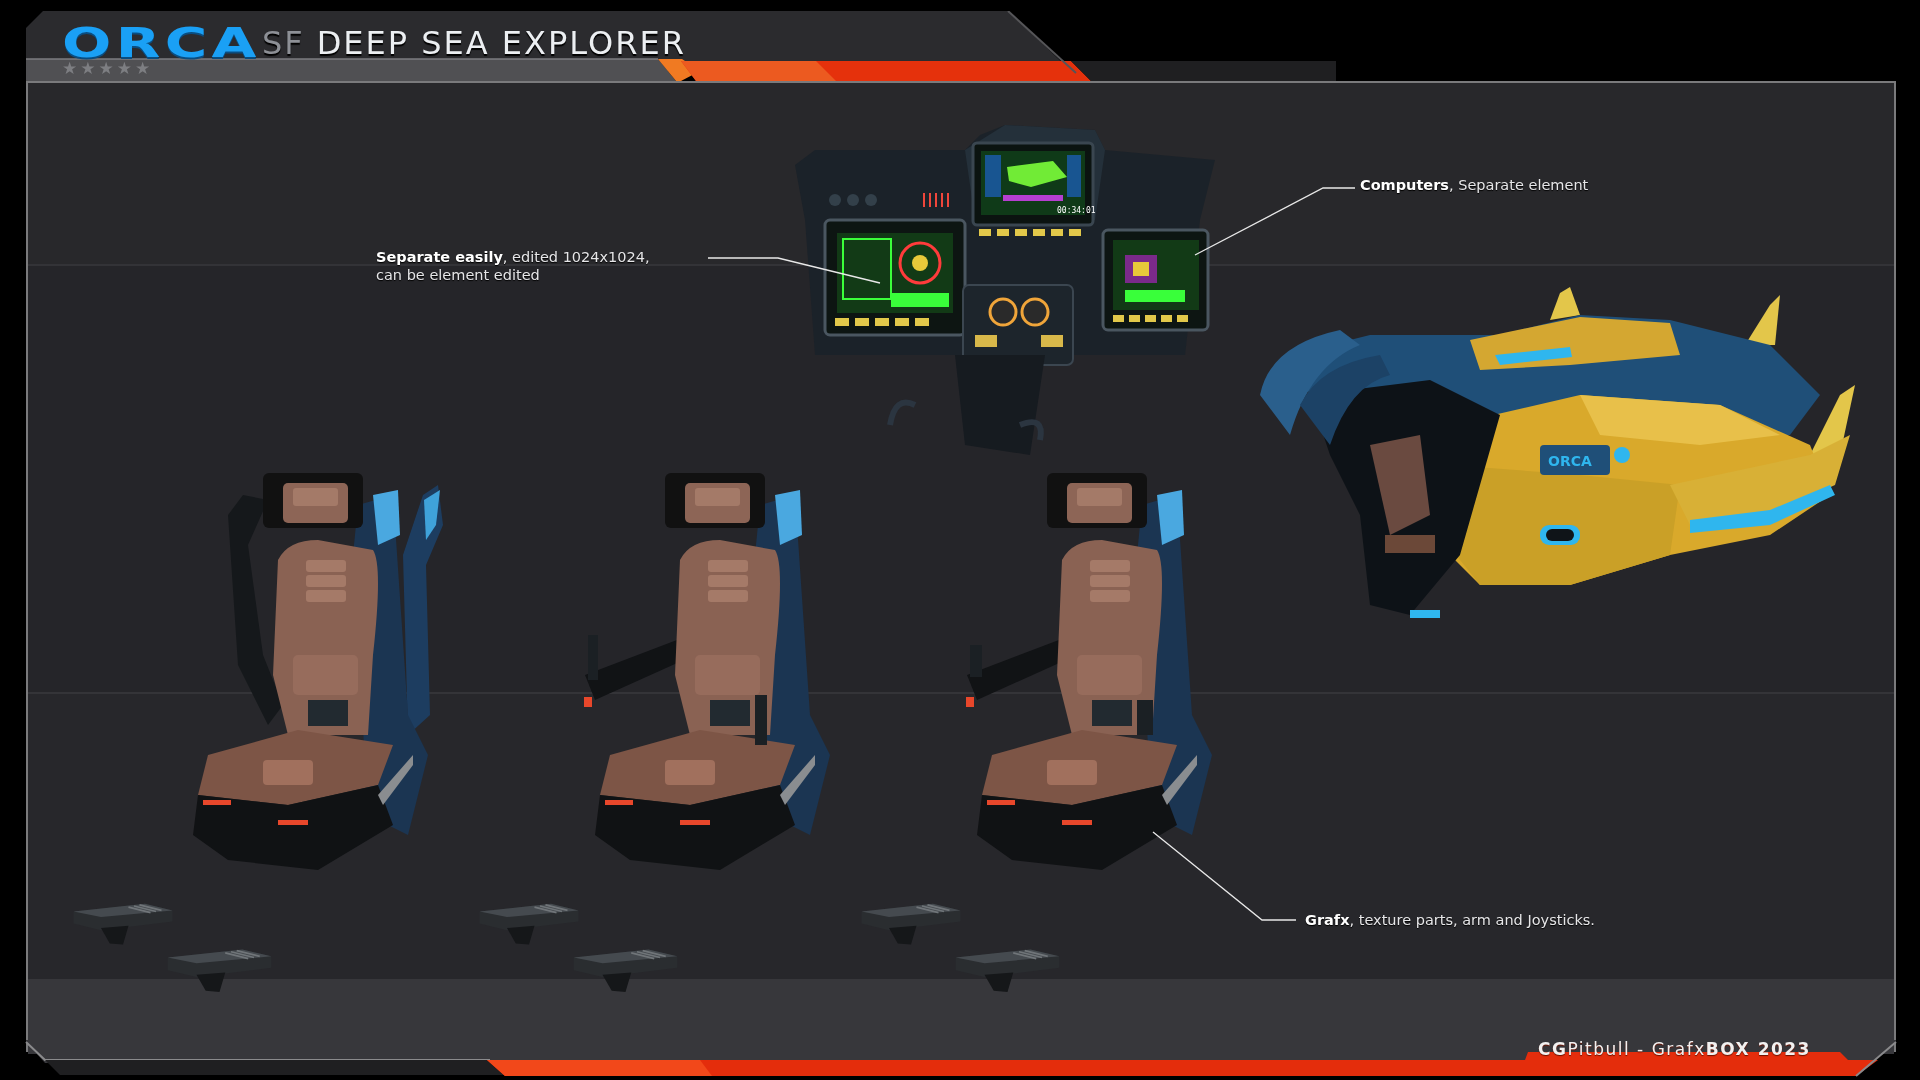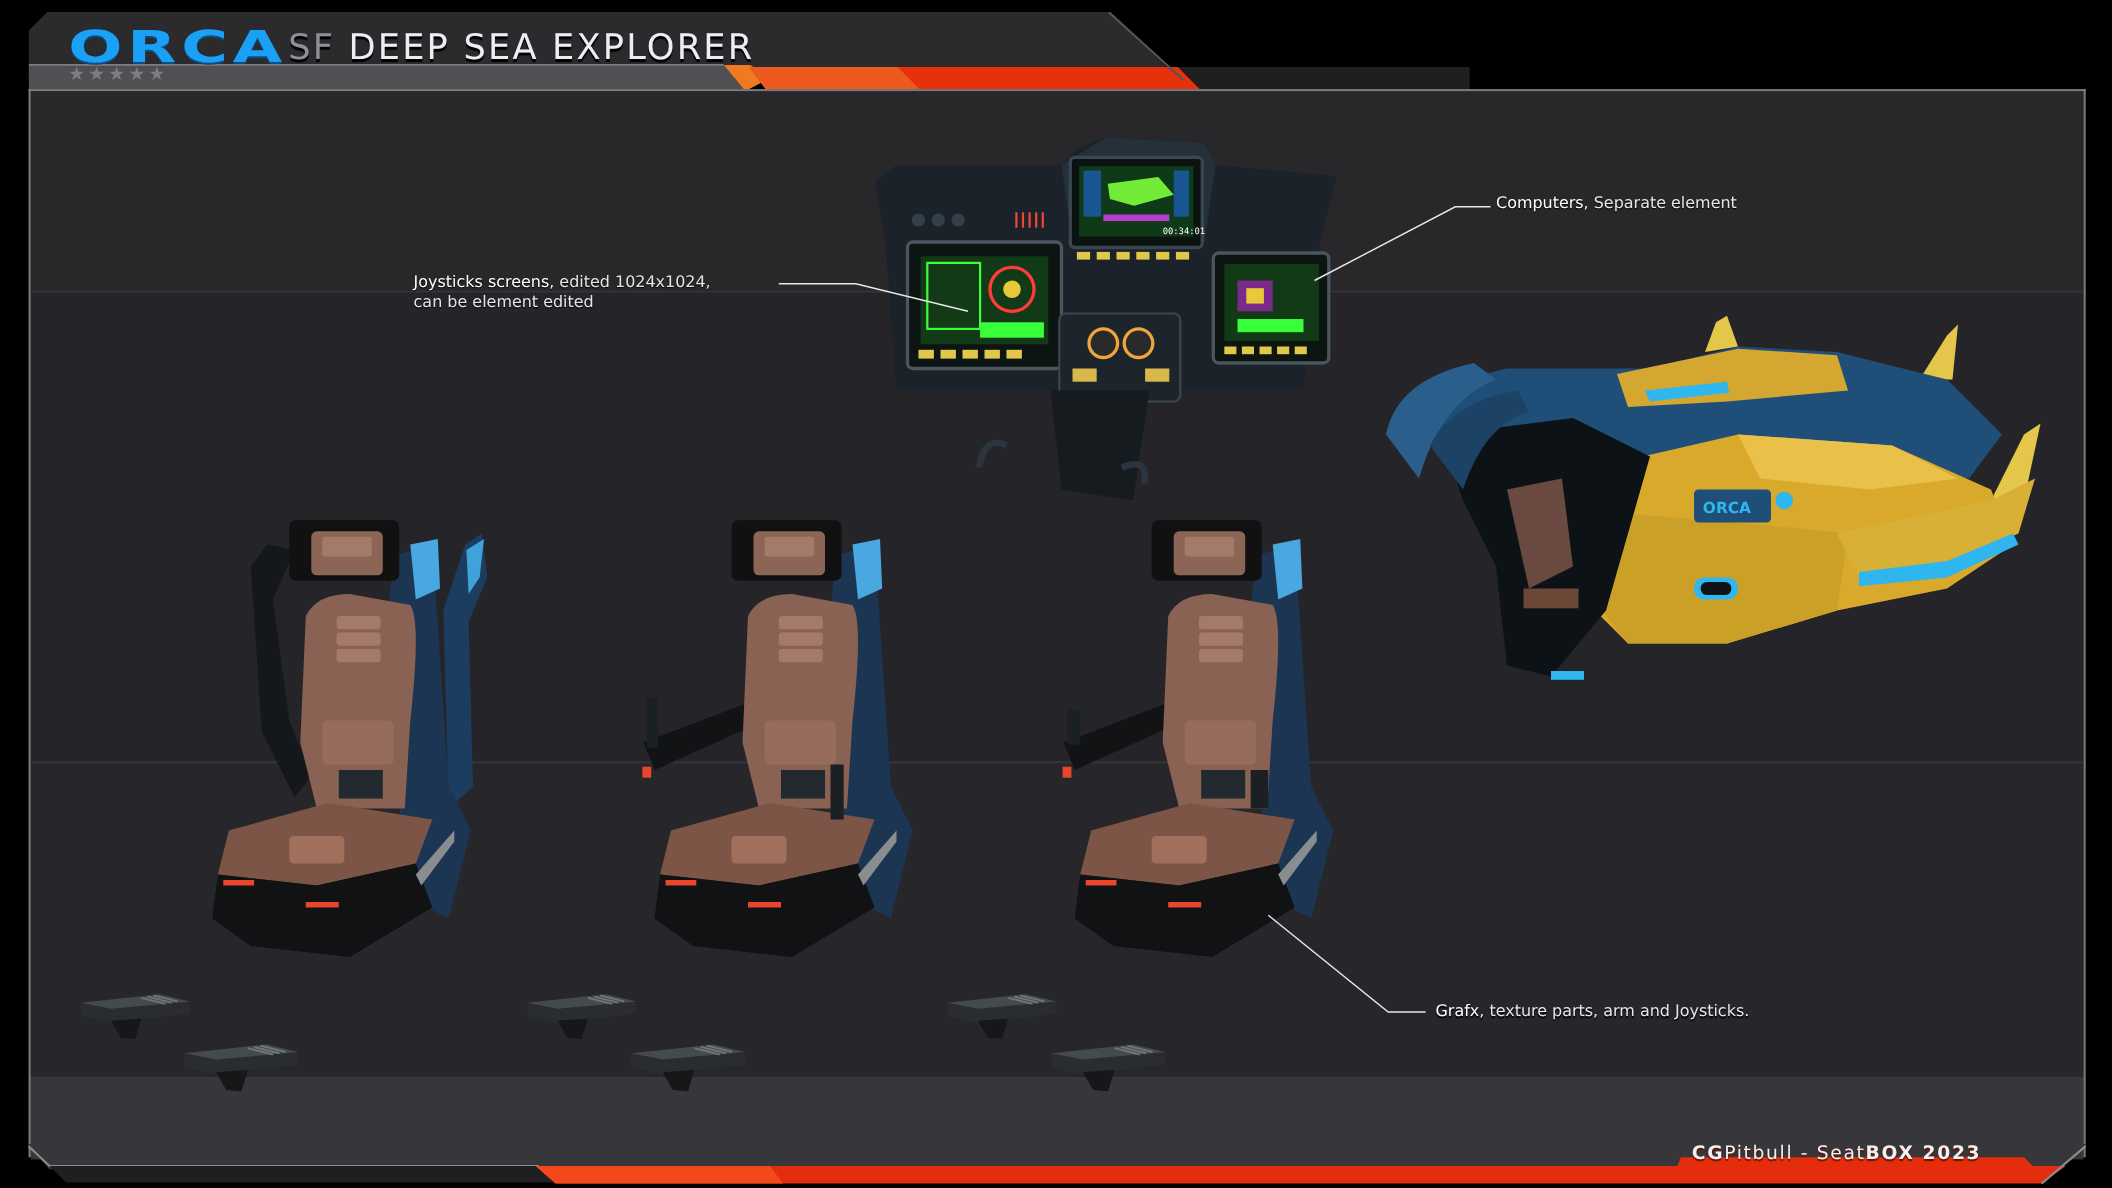--- a/index.html
+++ b/index.html
@@ -22,21 +22,21 @@
   .band.b3 { top: 609px; height: 287px; background: #27272b; border-top: 2px solid #343438; }
   .band.b4 { top: 896px; height: 75px; background: #37373b; }
 
   .footer { position: absolute; left: 0; top: 1040px; width: 1920px; height: 40px; }
   .footer svg { position: absolute; left: 0; top: 0; }
   .credit { position: absolute; left: 1538px; top: 1041px; font-family: "DejaVu Sans", sans-serif; font-weight: bold; font-size: 17px; letter-spacing: 1.5px; color: #f1f1f1; line-height: 1; text-shadow: 0 1px 1px #6a1200; }
   .credit .light { font-weight: normal; }
 
   
   .callout { position: absolute; font-family: "DejaVu Sans", sans-serif; font-size: 14.5px; color: #e6e6e8; line-height: 18px; white-space: nowrap; text-shadow: 0 1px 1px #000; }
-  .callout b { font-weight: normal; color: #fff; }
+  .callout b { font-weight: bold; color: #fff; }
   .leaders { position: absolute; left: 0; top: 0; width: 1920px; height: 1080px; pointer-events: none; }
 
   .asset { position: absolute; }
 </style>
 </head>
 <body>
 
 <div class="header">
   <svg width="1310" height="70">
     <polygon points="0,17 17,0 982,0 1045,60 0,60" fill="#2b2b2e"></polygon>
@@ -252,33 +252,33 @@
     <use href="#pedal" width="115" height="58"></use>
   </svg>
 
 <svg class="leaders" width="1920" height="1080">
   <polyline points="708,258 778,258 880,283" fill="none" stroke="#e8e8e8" stroke-width="1.3"></polyline>
   <polyline points="1355,188 1323,188 1195,255" fill="none" stroke="#e8e8e8" stroke-width="1.3"></polyline>
   <polyline points="1153,832 1262,920 1296,920" fill="none" stroke="#e8e8e8" stroke-width="1.3"></polyline>
 </svg>
 
 <div class="callout" style="left:376px; top:248px;">
-  <div><b>Joysticks screens</b><span>, edited 1024x1024,</span></div>
+  <div><b>Separate easily</b><span>, edited 1024x1024,</span></div>
   <div>can be element edited</div>
 </div>
 <div class="callout" style="left:1360px; top:176px;">
   <b>Computers</b><span>, Separate element</span>
 </div>
 <div class="callout" style="left:1305px; top:911px;">
   <b>Grafx</b><span>, texture parts, arm and Joysticks.</span>
 </div>
 
 <div class="footer">
   <svg width="1920" height="40">
     <polygon points="26,0 26,2 45,23 500,23 517,35 1855,35 1896,2 1896,0" fill="#37373b"></polygon>
     <polyline points="26,2 45,20 490,20" fill="none" stroke="#8a8a8c" stroke-width="2"></polyline>
     <polygon points="45,20 490,20 510,35 60,35" fill="#1f1f21"></polygon>
     <polygon points="487,20 1525,20 1528,12 1840,12 1848,20 1878,20 1856,36 505,36" fill="#e42d0c"></polygon>
     <polygon points="487,20 700,20 712,36 505,36" fill="#f2481a"></polygon>
     <polyline points="1856,36 1896,2" fill="none" stroke="#8a8a8c" stroke-width="2"></polyline>
   </svg>
 </div>
-<div class="credit"><span>CG</span><span class="light">Pitbull - Seat</span><span>BOX</span><span> 2023</span></div>
+<div class="credit"><span>CG</span><span class="light">Pitbull - Grafx</span><span>BOX</span><span> 2023</span></div>
 
 </body></html>

